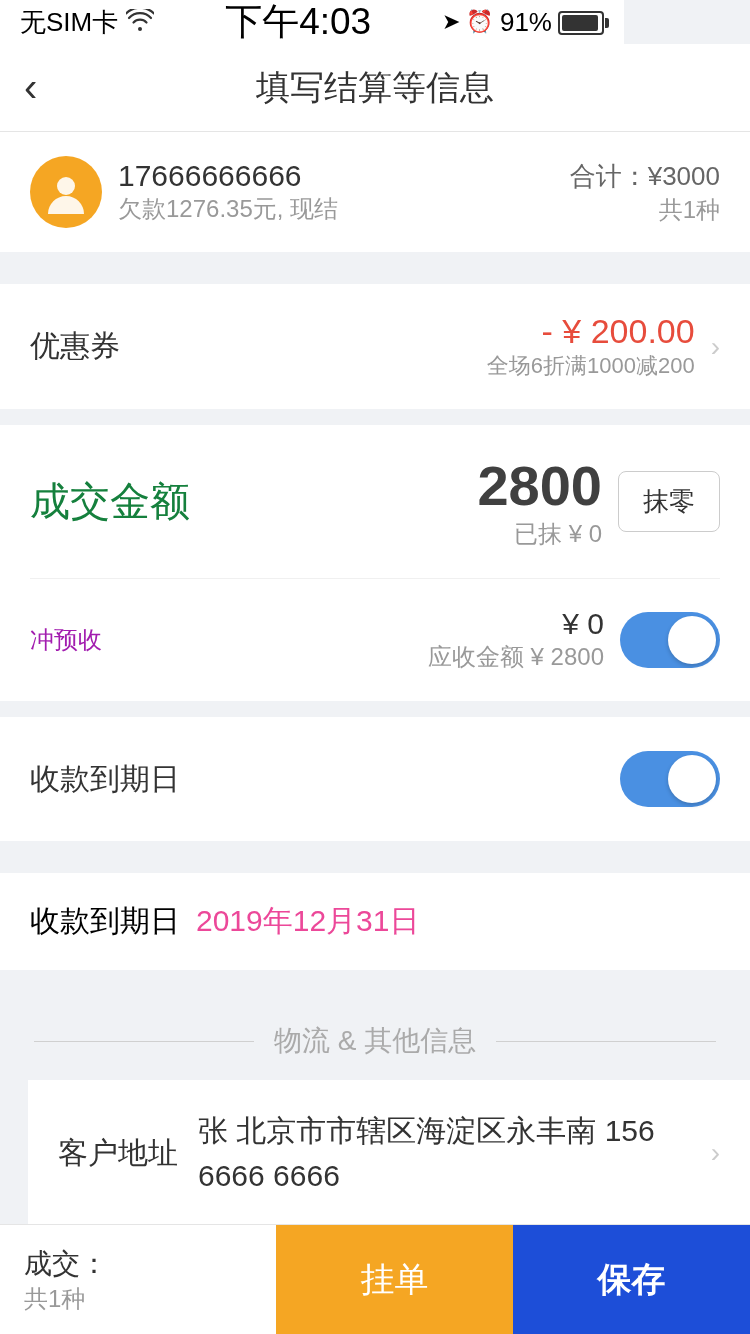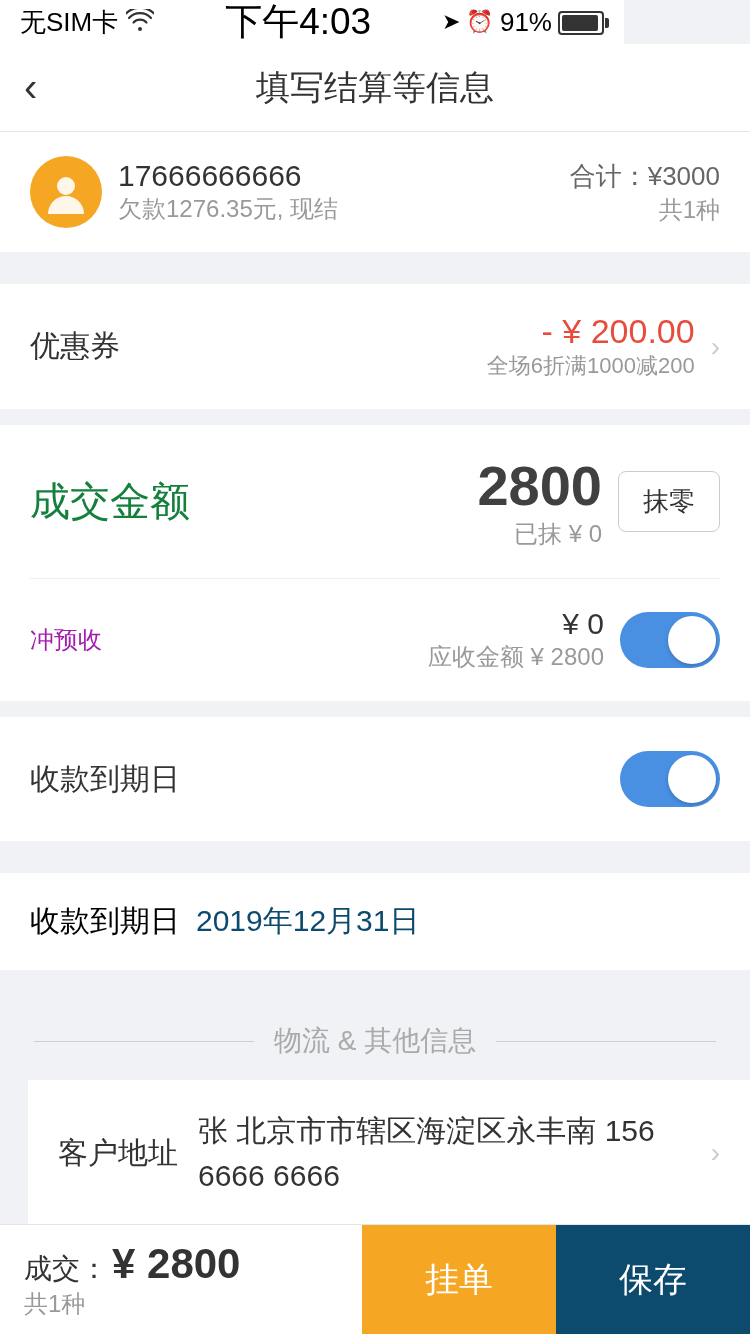--- a/index.html
+++ b/index.html
@@ -186,21 +186,21 @@
     .debt-label { font-size: 30px; color: #333; }
 
     
     .duedate-section {
       background: #fff;
       padding: 28px 30px;
       margin-top: 16px;
     }
     .duedate-content { display: flex; align-items: center; gap: 16px; }
     .duedate-label { font-size: 30px; color: #000000; }
-    .duedate-value { font-size: 30px; color: #0c4a6e; }
+    .duedate-value { font-size: 30px; color: #ec4899; }
 
     
     .logistics-divider {
       background: #f0f2f5;
       padding: 20px 34px;
       display: flex;
       align-items: center;
       justify-content: center;
       gap: 20px;
       margin-top: 16px;
@@ -238,31 +238,31 @@
       flex: 1;
       display: flex;
       flex-direction: column;
       justify-content: center;
       padding: 0 24px;
     }
     .footer-deal { font-size: 28px; color: #333; }
     .footer-amount { font-size: 42px; color: #333; font-weight: 600; }
     .footer-count { font-size: 24px; color: #999; }
     .footer-btn {
-      width: 194px;
+      width: 237px;
       display: flex;
       align-items: center;
       justify-content: center;
       font-size: 34px;
       font-weight: 500;
       cursor: pointer;
       color: #fff;
     }
     .btn-pending { background: #f5a623; }
-    .btn-save { background: #0c4a6e; }
+    .btn-save { background: #1d4ed8; font-weight: bold; }
 
     .gray-area {
       height: 200px;
       background: #f0f2f5;
     }
   </style>
 </head>
 <body>
 
 <div class="status-bar">
@@ -393,19 +393,18 @@
   </div>
 
   <div class="gray-area"></div>
 
 </div>
 
 <div class="footer">
   <div class="footer-summary">
     <div style="display:flex;align-items:baseline;gap:4px;">
       <span class="footer-deal">成交：</span>
-      <span class="footer-amount">¥ 2800</span>
     </div>
     <div class="footer-count">共1种</div>
   </div>
   <div class="footer-btn btn-pending">挂单</div>
   <div class="footer-btn btn-save">保存</div>
 </div>
 
 </body></html>

